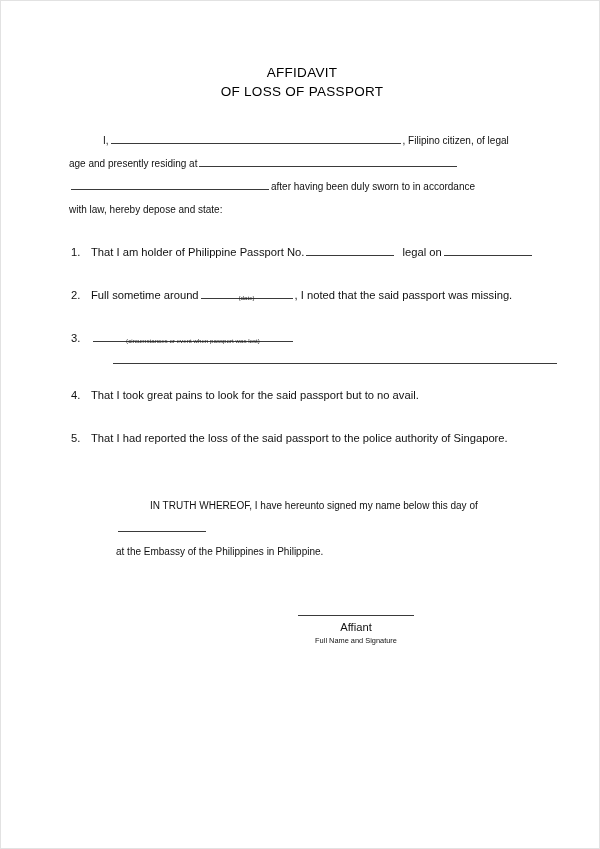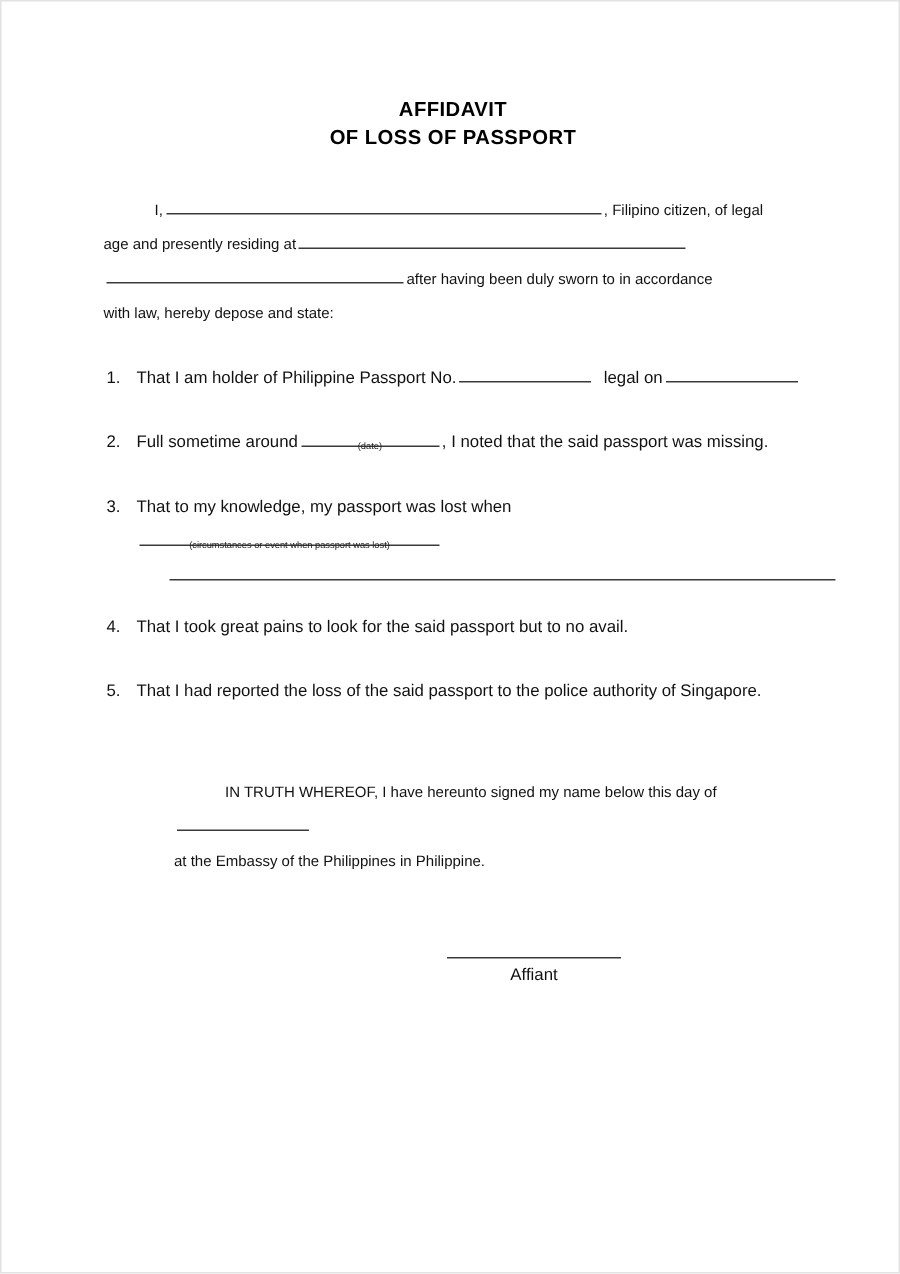--- a/index.html
+++ b/index.html
@@ -34,21 +34,21 @@
     width: 466px;
   }
 
   
   .title-block {
     text-align: center;
     margin-bottom: 28px;
   }
   .title-line {
     font-size: 13.5px;
-    font-weight: bold;
+    font-weight: normal;
     letter-spacing: 0.3px;
     line-height: 19px;
     color: #000000;
   }
 
   
   .para {
     font-size: 10px;
     line-height: 23px;
     color: #111111;
@@ -178,21 +178,21 @@
       <span>That I am holder of Philippine Passport No.</span><span class="blank blank-pass"></span>&nbsp;&nbsp;<span>legal on</span><span class="blank blank-issued"></span>
     </div>
 
     <div class="item">
       <span class="item-num">2.</span>
       <span>Full sometime around</span><span class="caption-wrap"><span class="blank blank-date"></span><span class="caption">(date)</span></span><span>, I noted that the said passport was missing.</span>
     </div>
 
     <div class="item">
       <span class="item-num">3.</span>
-      <span>That to my knowledge, my passport was lost when</span><span class="caption-wrap"><span class="blank blank-circ"></span><span class="caption caption-circ">(circumstances or event when passport was lost)</span></span>
+      <span class="caption-wrap"><span class="blank blank-circ"></span><span class="caption caption-circ">(circumstances or event when passport was lost)</span></span>
       <div class="rule-full"></div>
     </div>
 
     <div class="item">
       <span class="item-num">4.</span>
       <span>That I took great pains to look for the said passport but to no avail.</span>
     </div>
 
     <div class="item">
       <span class="item-num">5.</span>
@@ -201,17 +201,18 @@
 
     <div class="para closing">
       <span class="indent-first"></span><span>IN TRUTH WHEREOF, I have hereunto signed my name below this day of</span><span class="blank blank-day"></span><br>
       <span>at the Embassy of the Philippines in Philippine.</span>
     </div>
 
     <div class="sig-block">
       <div class="sig-inner">
         <div class="sig-line"></div>
         <div class="sig-name">Affiant</div>
+        <div class="sig-sub">Full Name and Signature</div>
       </div>
     </div>
 
   </div>
 </div>
 
 </body></html>

